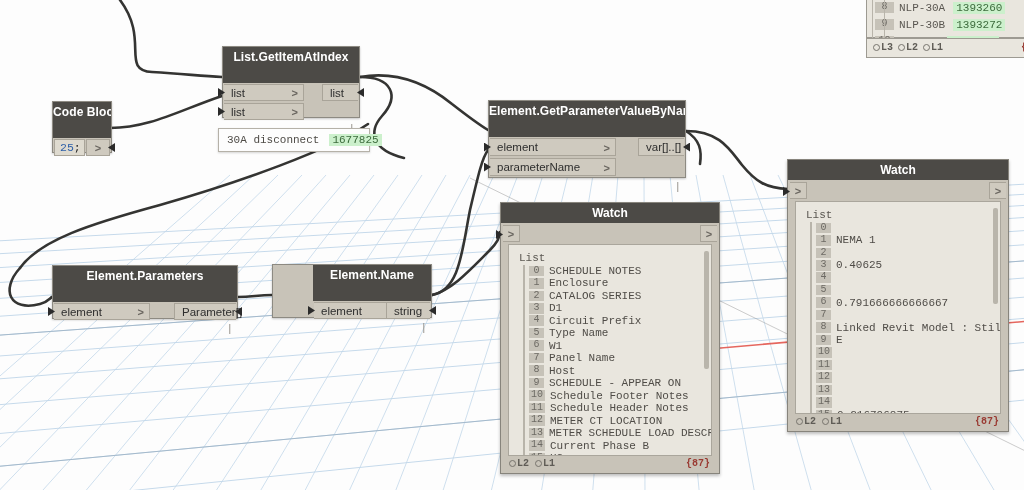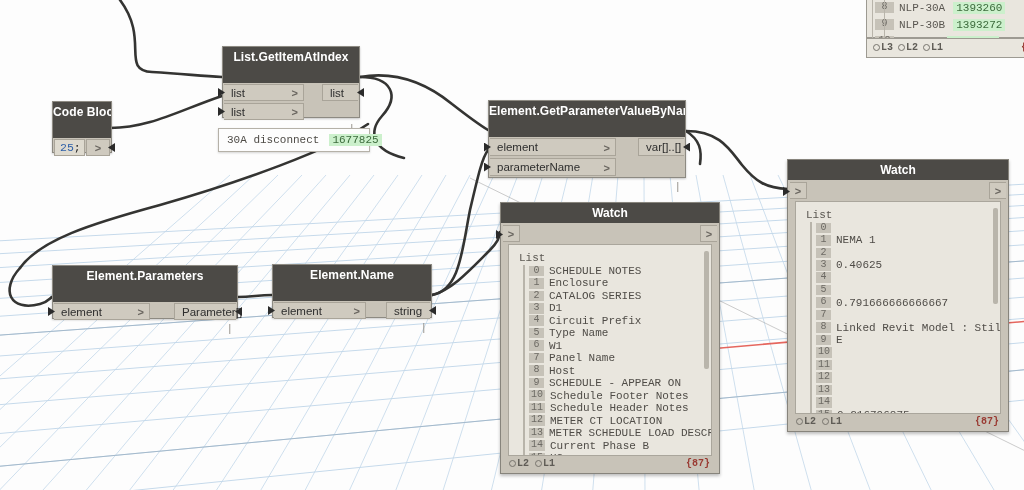--- a/index.html
+++ b/index.html
@@ -316,21 +316,21 @@
           <span>Parameter[]</span>
           <span class="nub out"></span>
         </div>
       </div>
     </div>
     <div class="tail">
       <span class="gl">|</span>
     </div>
   </div>
 
-  <div class="node" style="left:272px;top:264px;width:160px;height:54px;">
+  <div class="node" style="left:272px;top:264px;width:160px;height:54px;padding-left:40px;">
     <div class="hdr">Element.Name</div>
     <div class="ports">
       <div class="prow">
         <div class="pin" style="width:92px;">
           <span>element</span>
           <span class="chev">&gt;</span>
           <span class="nub in"></span>
         </div>
         <div class="pout" style="width:44px;">
           <span>string</span>

